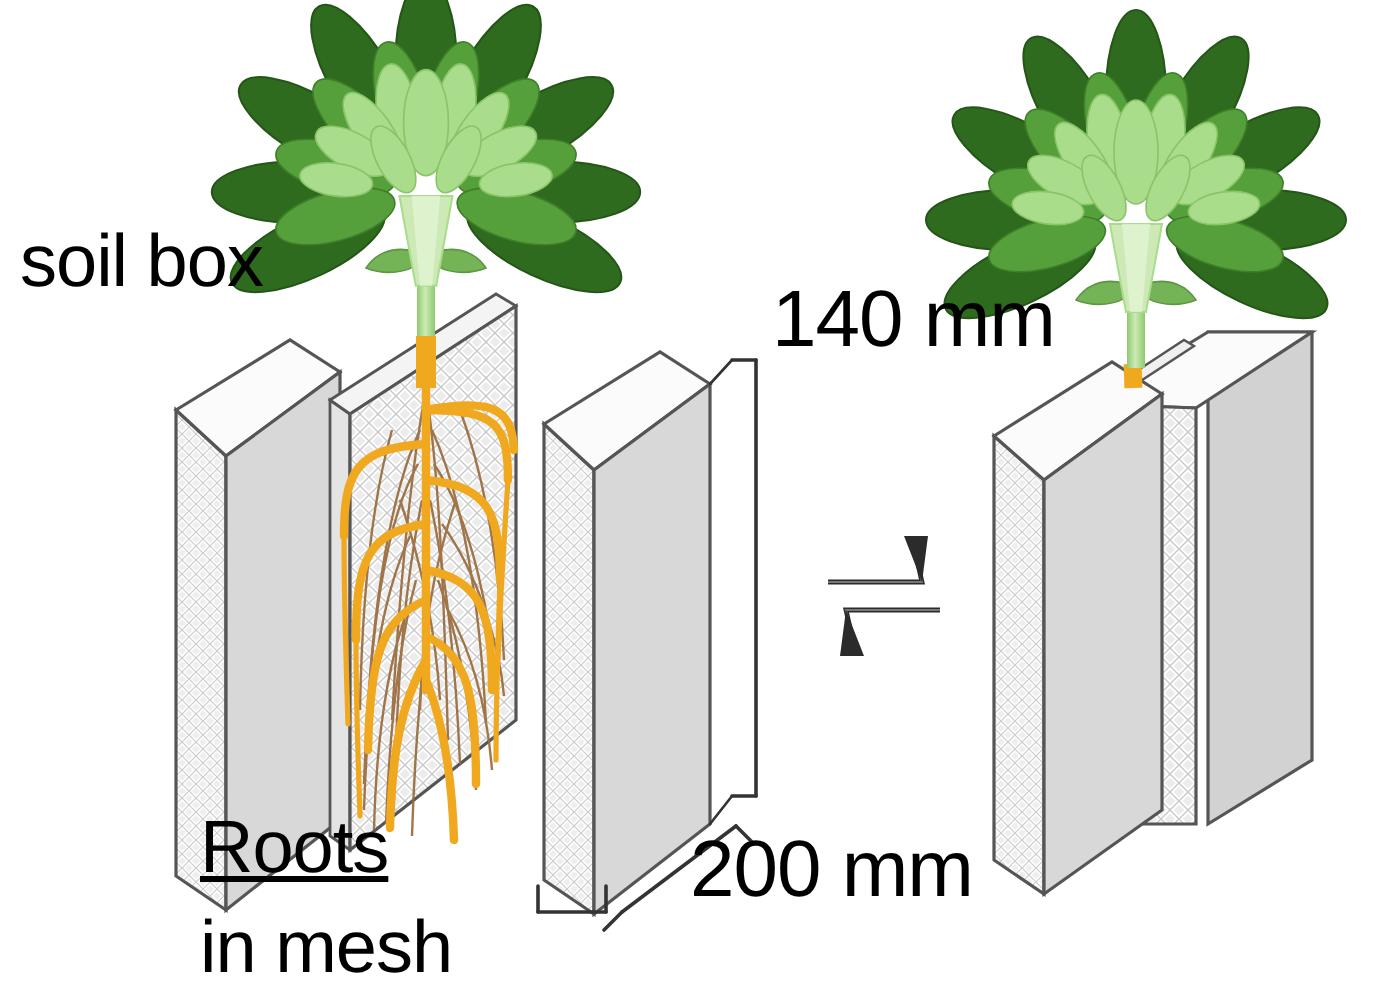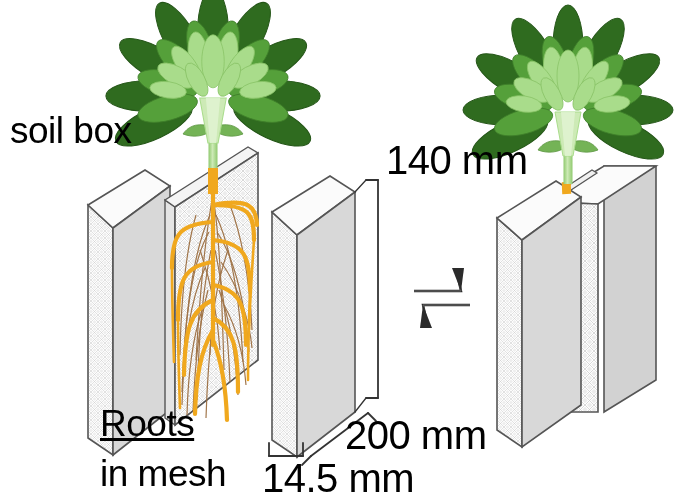--- a/index.html
+++ b/index.html
@@ -227,15 +227,14 @@
   <div class="lbl" id="lbl-soilbox">soil box</div>
 
   <div class="lbl" id="lbl-roots1">Roots</div>
 
   <div class="lbl" id="lbl-roots2">in mesh</div>
 
   <div class="lbl" id="lbl-140">140 mm</div>
 
   <div class="lbl" id="lbl-110">200 mm</div>
 
-  <div class="lbl" id="lbl-145">14.5 mm</div>
 
 </div>
 
 </body></html>

